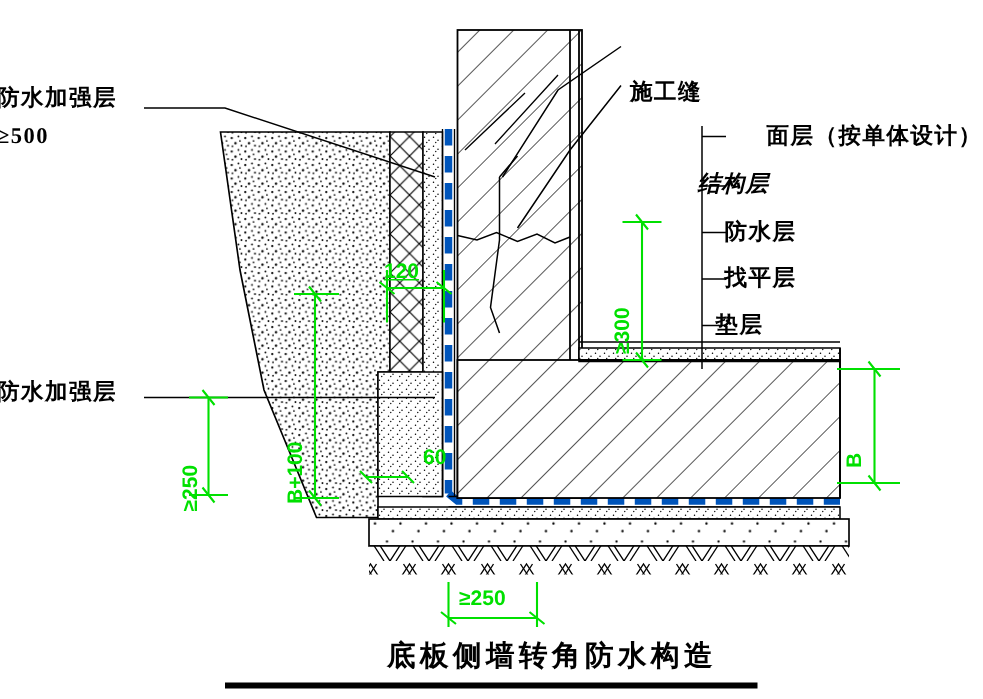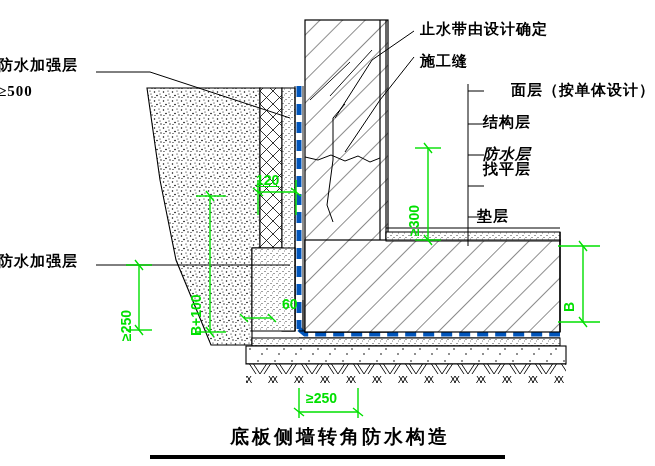--- a/index.html
+++ b/index.html
@@ -8,21 +8,21 @@
   .stage{position:absolute;left:0;top:0;width:655px;height:466px;}
   .lbl{position:absolute;white-space:nowrap;color:#000;
        font-family:"Liberation Serif","DejaVu Serif",serif;
        font-weight:bold;font-size:15px;letter-spacing:1px;}
   .dim{position:absolute;white-space:nowrap;color:#00e000;
        font-family:"Liberation Sans","DejaVu Sans",sans-serif;
        font-weight:bold;font-size:14px;}
   .dim.vert{transform:rotate(-90deg);transform-origin:left bottom;}
   .title{position:absolute;white-space:nowrap;color:#000;
          font-family:"Liberation Serif","DejaVu Serif",serif;
-         font-weight:bold;font-size:19px;letter-spacing:3px;}
+         font-weight:bold;font-size:19px;letter-spacing:3px;margin-left:28px;}
   svg{position:absolute;left:0;top:0;}
 </style>
 </head>
 <body>
 
 <div class="stage">
 
   <svg width="655" height="466" viewBox="0 0 655 466">
     <defs>
 
@@ -184,27 +184,26 @@
     <g>
       <rect x="150" y="455" width="355" height="4" fill="#000"></rect>
     </g>
   </svg>
 
   <div class="lbl" style="left:-2px;top:56px;">防水加强层</div>
   <div class="lbl" style="left:-2px;top:83px;">≥500</div>
 
   <div class="lbl" style="left:-2px;top:252px;">防水加强层</div>
 
-  <div class="lbl" style="left:420px;top:20px;">止水带由设计确定</div>
   <div class="lbl" style="left:420px;top:52px;">施工缝</div>
 
   <div class="lbl" style="left:483px;top:81px;margin-left:28px;">面层（按单体设计）</div>
-  <div class="lbl" style="left:483px;top:113px;">结构层</div>
-  <div class="lbl" style="left:483px;top:145px;font-style:italic;">防水层</div>
-  <div class="lbl" style="left:483px;top:160px;">找平层</div>
+  <div class="lbl" style="left:465px;top:113px;font-style:italic;">结构层</div>
+  <div class="lbl" style="left:483px;top:145px;">防水层</div>
+  <div class="lbl" style="left:483px;top:176px;">找平层</div>
   <div class="lbl" style="left:477px;top:207px;">垫层</div>
 
   <div class="dim" style="left:256px;top:172px;text-decoration:underline;">120</div>
 
   <div class="dim vert" style="left:204px;top:320px;">B+100</div>
 
   <div class="dim" style="left:245px;top:296px;margin-left:37px;">60</div>
 
   <div class="dim vert" style="left:134px;top:325px;">≥250</div>
 

